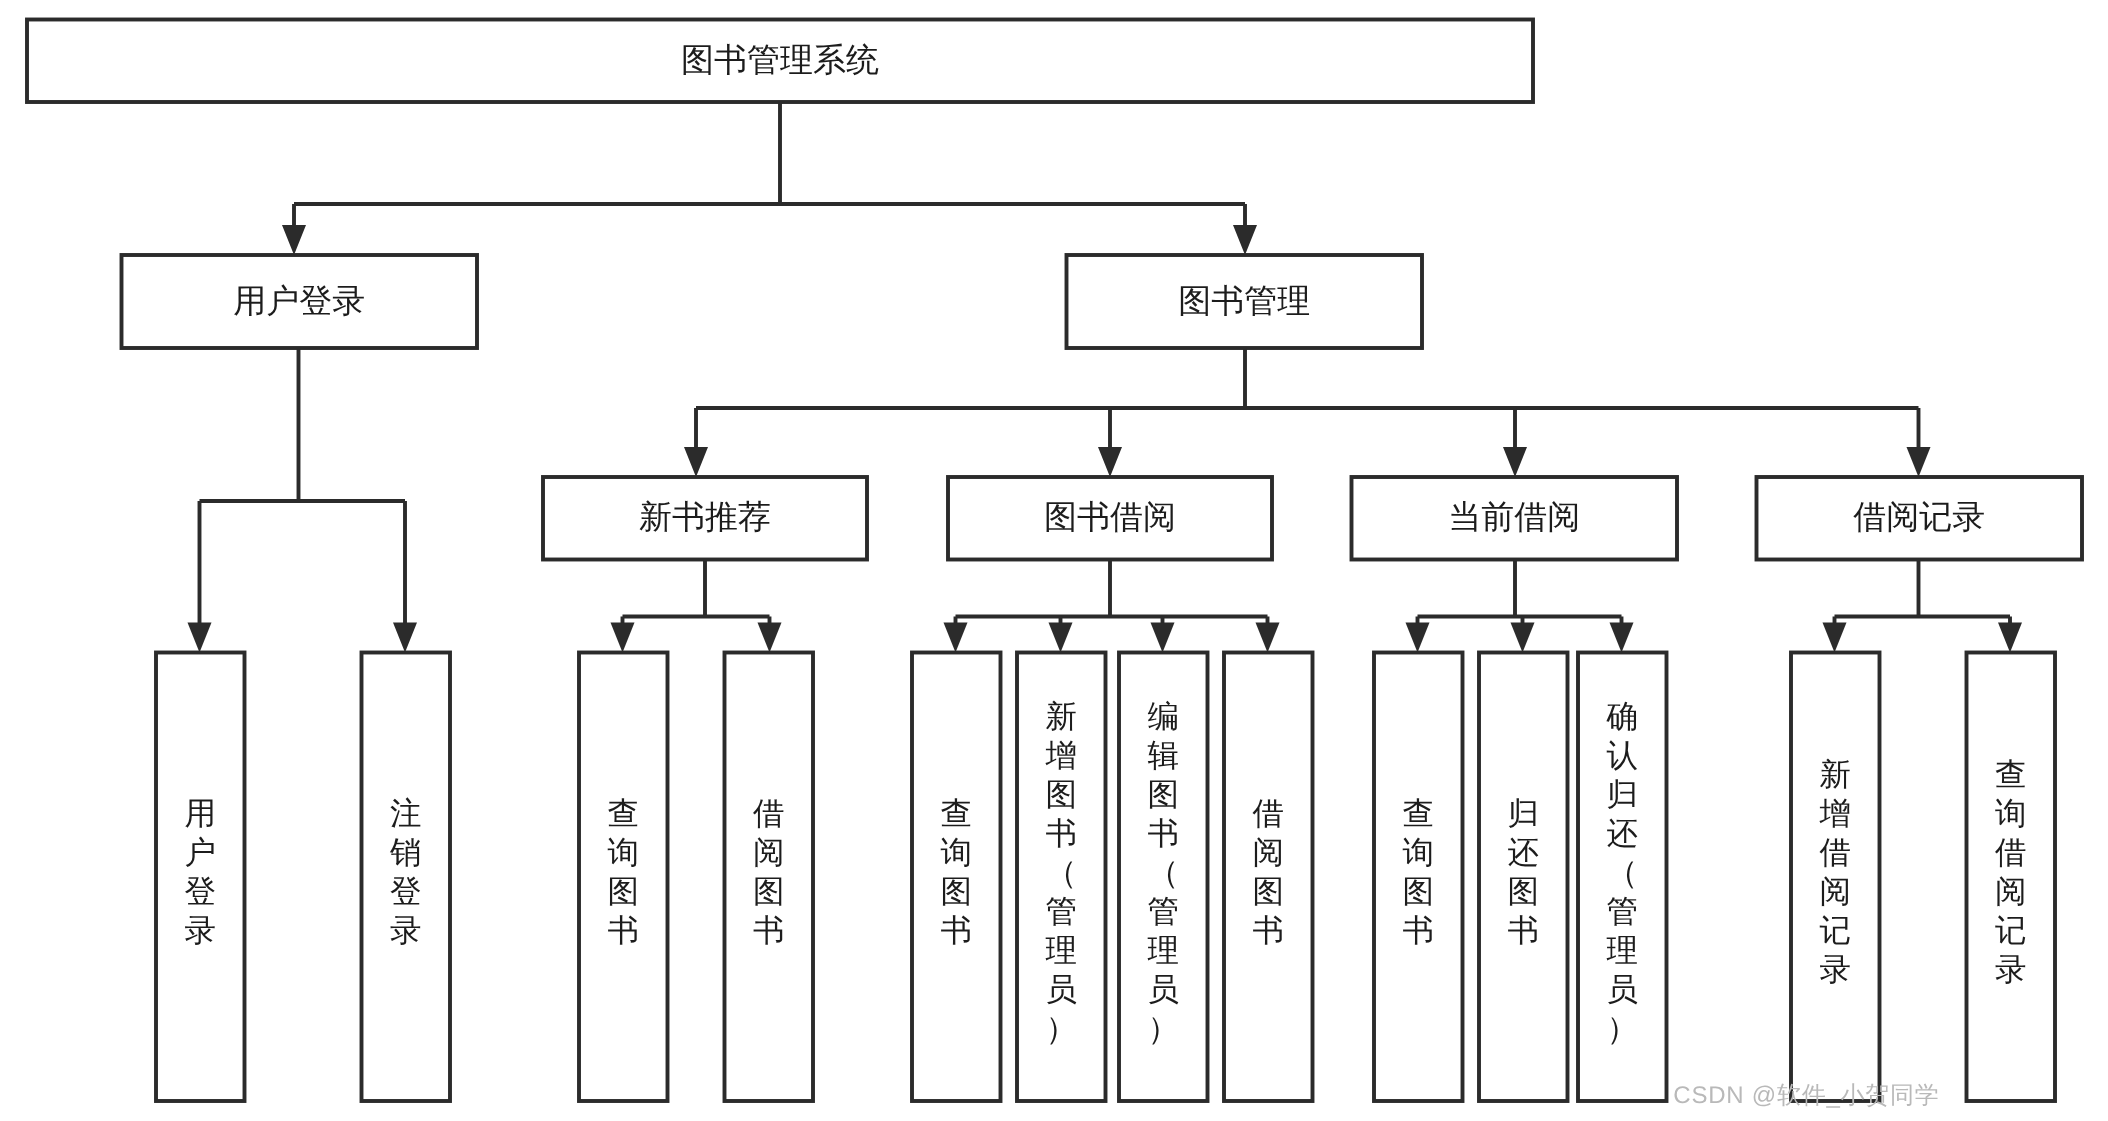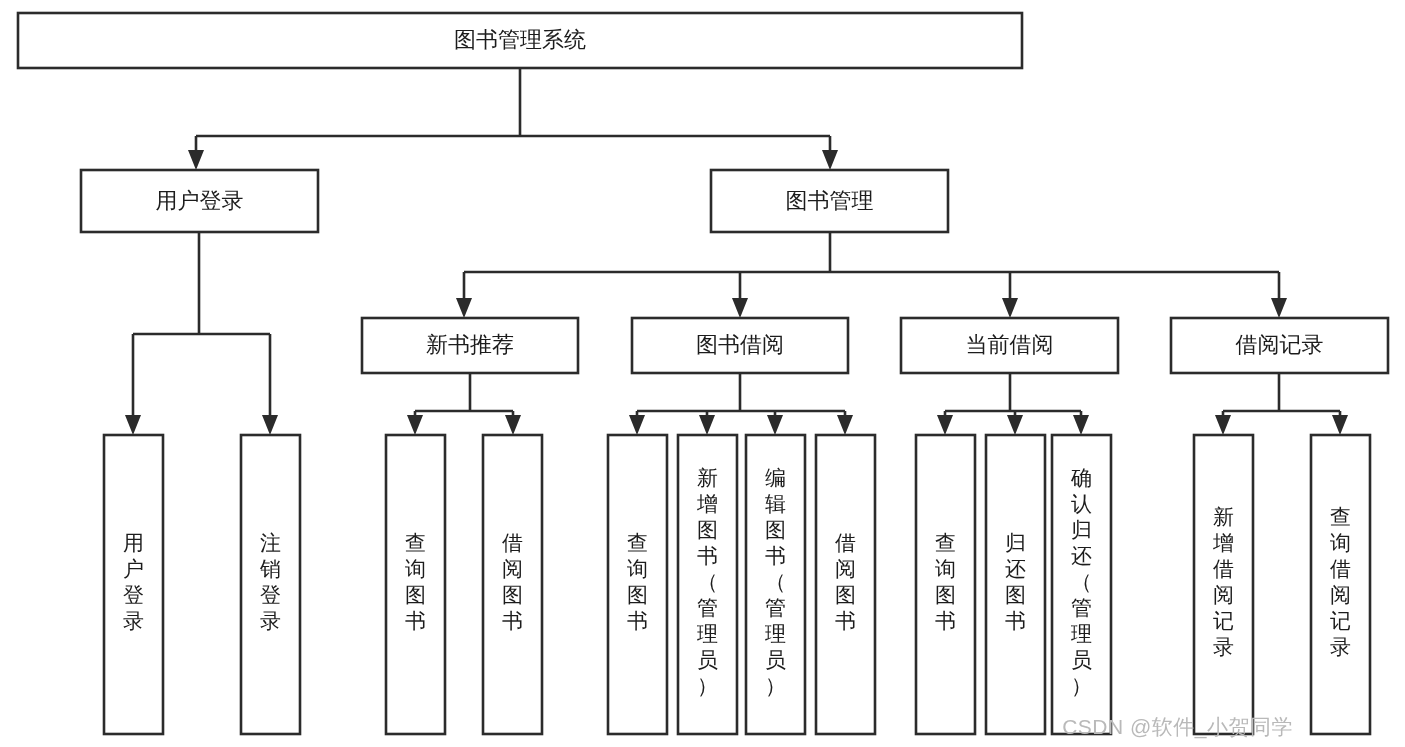--- a/index.html
+++ b/index.html
@@ -53,21 +53,21 @@
     font-family: "Liberation Sans", "DejaVu Sans", sans-serif;
     font-size: 21px;
     fill: #1c1c1c;
     text-anchor: middle;
   }
   .watermark-text {
     position: absolute;
     right: 12px;
     bottom: 6px;
     font-family: "Liberation Sans", "DejaVu Sans", sans-serif;
-    font-size: 21px;
+    font-size: 16px;
     color: #b9b9b9;
     letter-spacing: 0.5px;
     white-space: nowrap;
     pointer-events: none;
   }
 </style>
 </head>
 <body>
 
 <div id="diagram-root">

